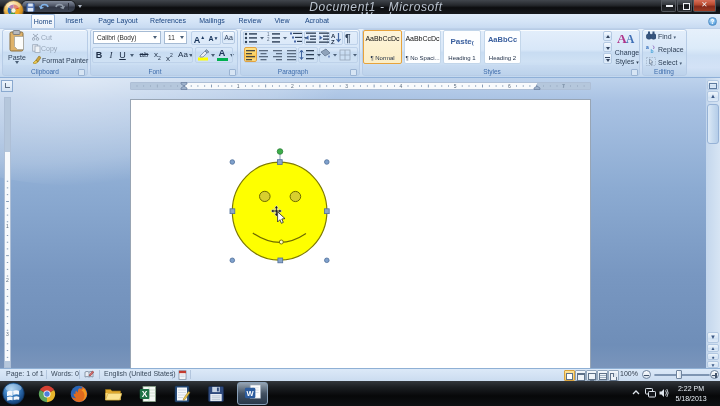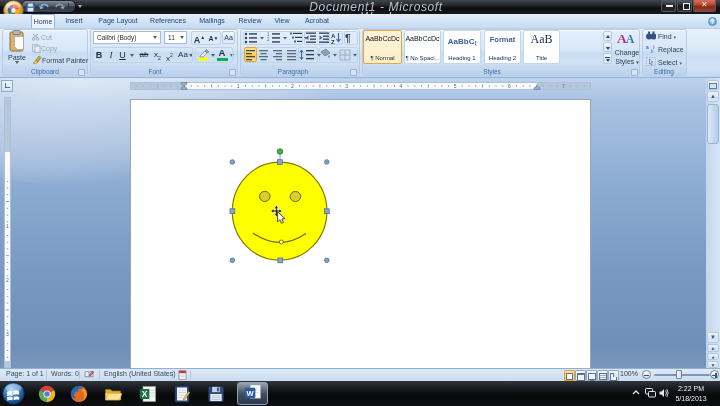--- a/index.html
+++ b/index.html
@@ -328,30 +328,26 @@
 
   <div class="abs styleitem" style="left:363px;width:39px;border:1px solid #e7a33c;background:linear-gradient(180deg,#fdf4da,#fbeec7);">
     <div class="sprev" style="font-size:7px;color:#111;">AaBbCcDc</div>
     <div class="sname">¶ Normal</div>
   </div>
   <div class="abs styleitem" style="left:404px;width:37px;">
     <div class="sprev" style="font-size:7px;color:#111;">AaBbCcDc</div>
     <div class="sname">¶ No Spaci...</div>
   </div>
   <div class="abs styleitem" style="left:443px;width:38px;">
-    <div class="sprev" style="font-size:8px;font-weight:bold;color:#3a5f9e;">AaBbC₍</div>
+    <div class="sprev" style="font-size:8px;font-weight:bold;color:#3a5f9e;">Paste₍</div>
     <div class="sname">Heading 1</div>
   </div>
   <div class="abs styleitem" style="left:484px;width:37px;">
-    <div class="sprev" style="font-size:7.5px;font-weight:bold;color:#3a5f9e;">Format</div>
+    <div class="sprev" style="font-size:7.5px;font-weight:bold;color:#3a5f9e;">AaBbCc</div>
     <div class="sname">Heading 2</div>
-  </div>
-  <div class="abs styleitem" style="left:523px;width:37px;">
-    <div class="sprev" style="font-size:12px;font-family:'Liberation Serif',serif;color:#1c2f52;top:1px;">AaB</div>
-    <div class="sname">Title</div>
   </div>
   <div class="abs btnface" style="left:603px;top:31px;width:9px;height:10px;">
       <div class="da" style="margin:3px auto 0;border-top-color:#33435c;transform:rotate(180deg);"></div>
     </div>
   <div class="abs btnface" style="left:603px;top:42px;width:9px;height:10px;">
       <div class="da" style="margin:4px auto 0;border-top-color:#33435c;"></div>
     </div>
   <div class="abs btnface" style="left:603px;top:53px;width:9px;height:11px;">
       <div style="width:5px;height:1px;background:#33435c;margin:3px auto 1px;"></div>
       <div class="da" style="margin:0 auto;border-top-color:#33435c;"></div>

